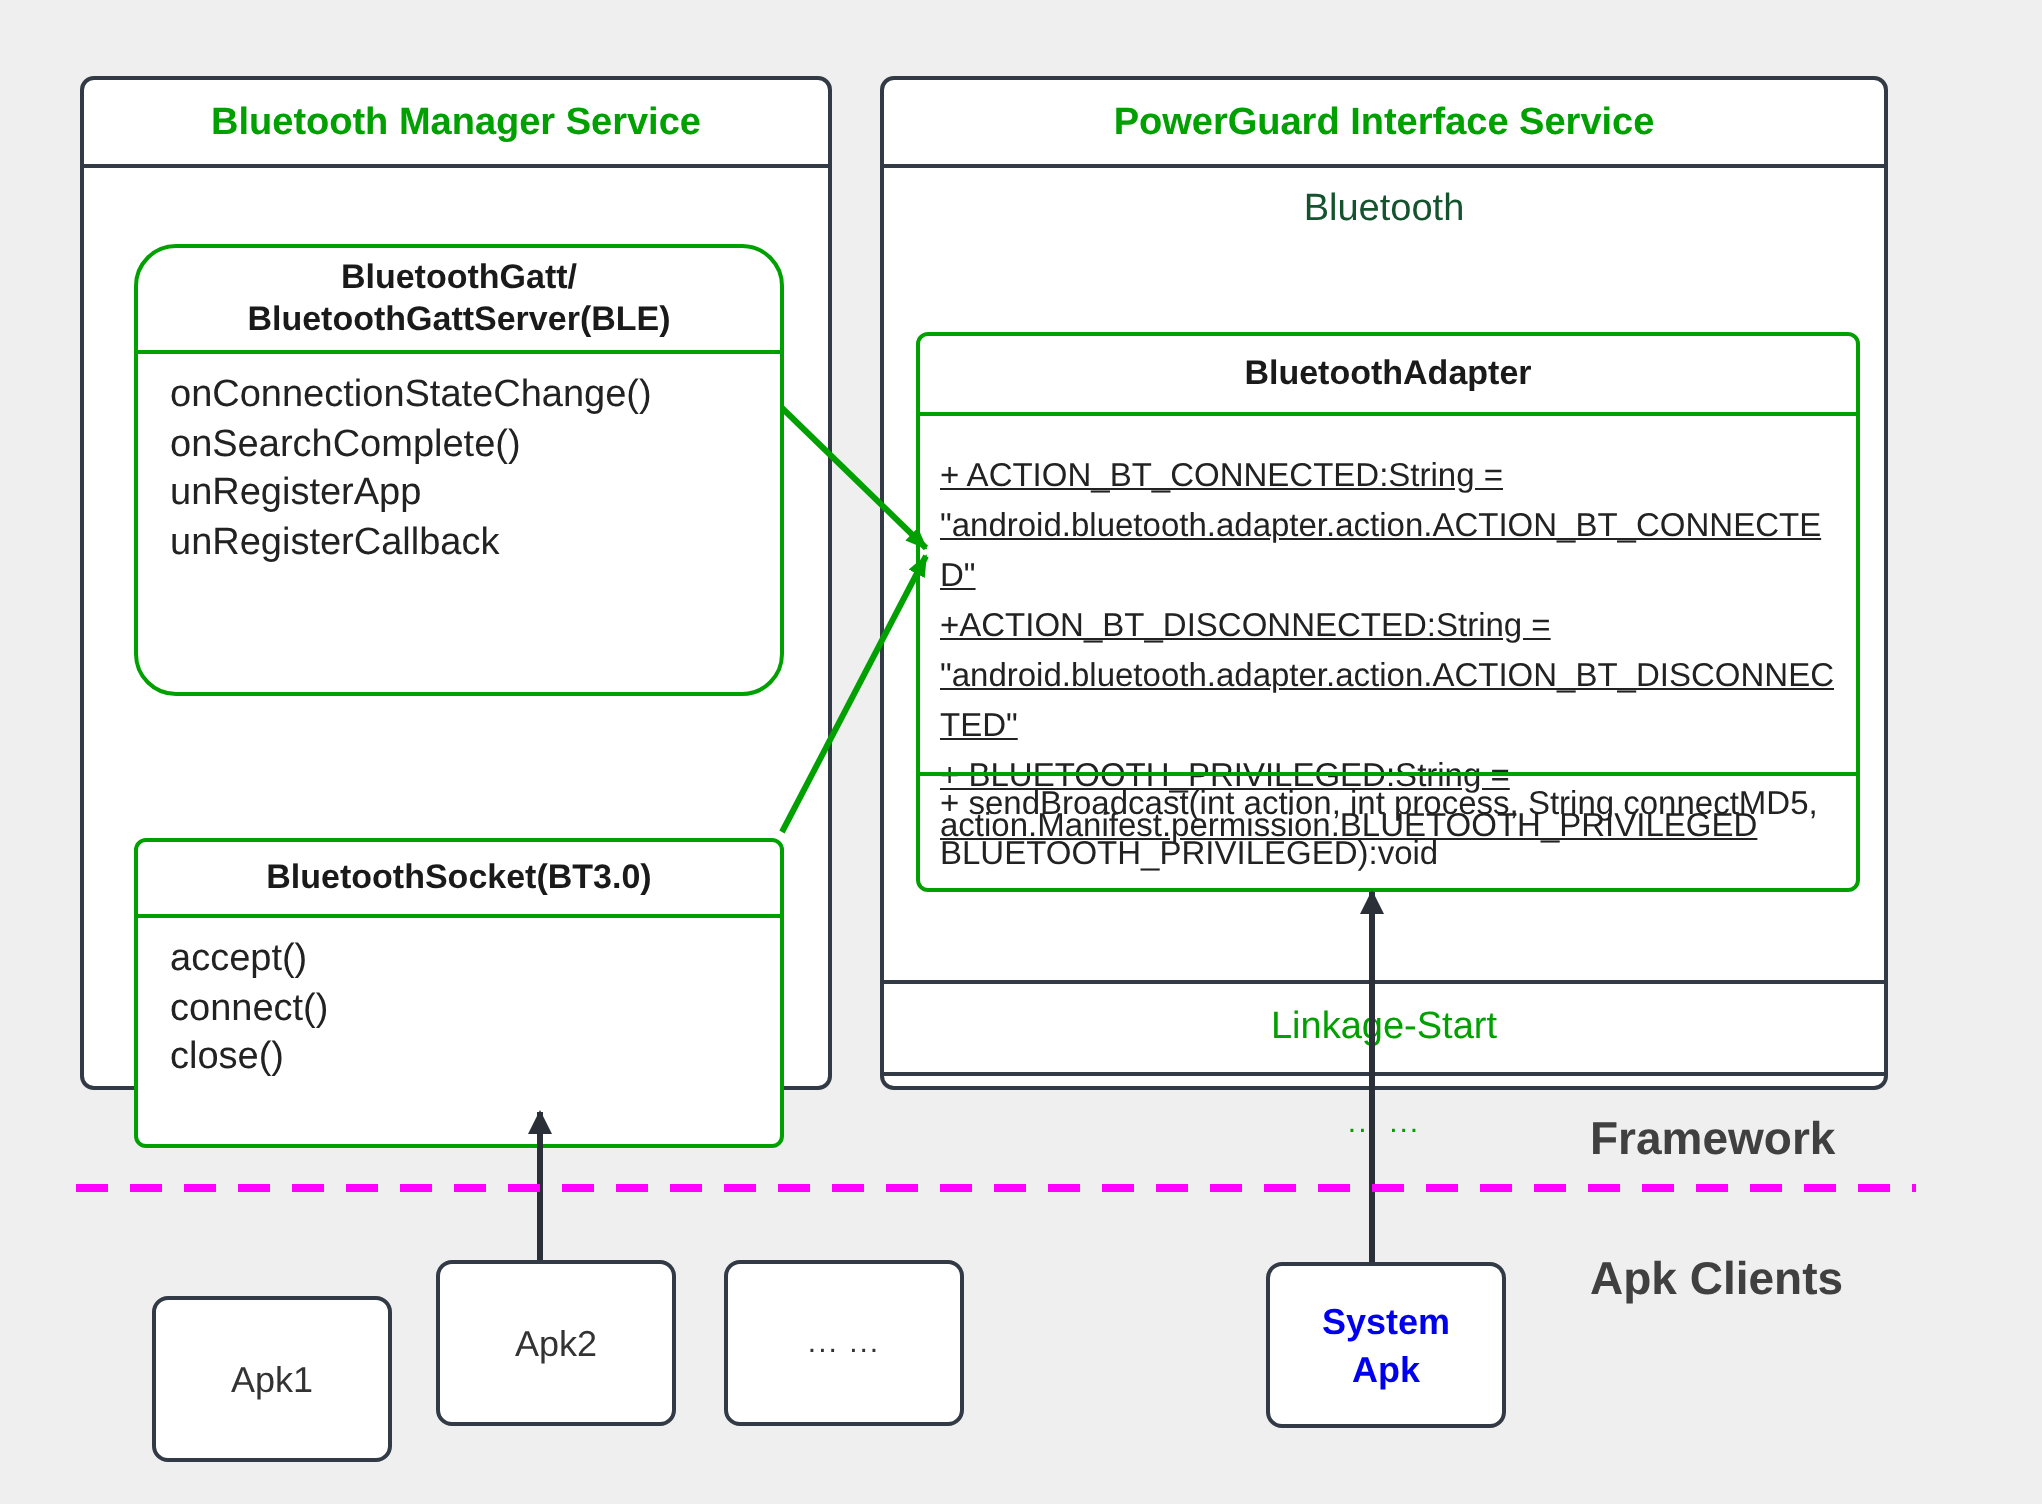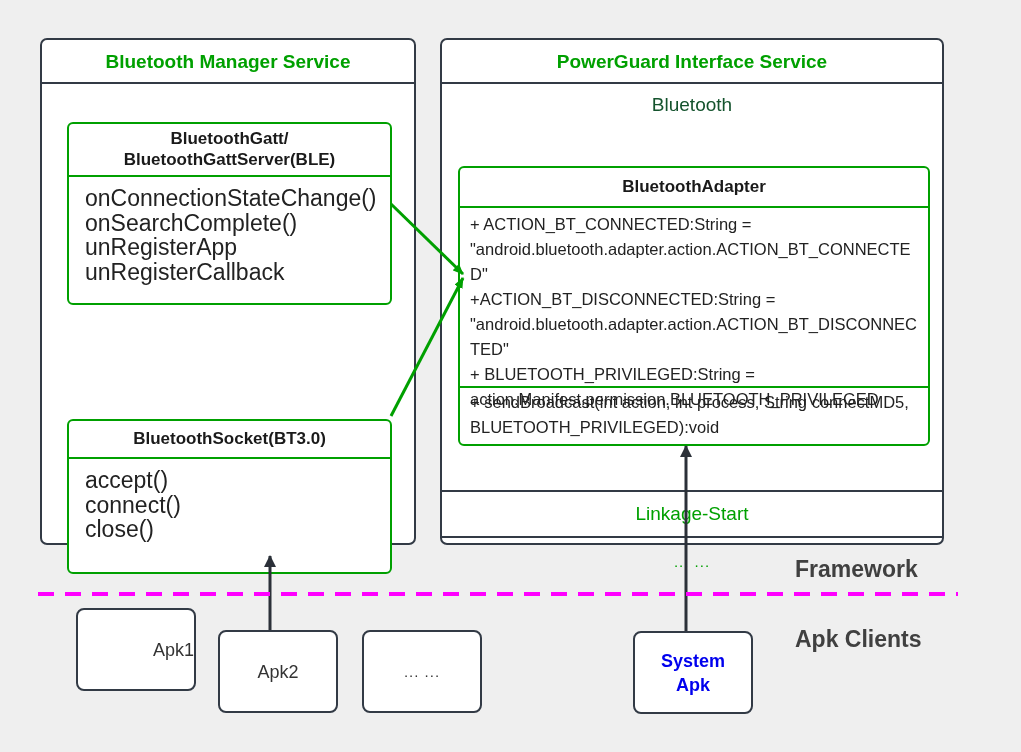--- a/index.html
+++ b/index.html
@@ -59,31 +59,32 @@
     text-align: center;
     font-weight: bold;
     font-size: 17px;
     color: #1a1a1a;
     border-bottom: 2.5px solid #00a000;
     box-sizing: border-box;
     padding: 4px 2px 5px 2px;
     line-height: 21px;
   }
   .uml-members {
-    font-size: 23px;
+    font-size: 19px;
     color: #222222;
     line-height: 24.5px;
     padding: 9px 16px 6px 16px;
     box-sizing: border-box;
   }
   .uml-members.tight {
-    padding: 4px 6px 2px 10px;
+    padding: 18px 6px 2px 10px;
     line-height: 25px;
     font-size: 16.5px;
     word-break: break-word;
+    text-decoration: underline;
   }
   .uml-methods {
     font-size: 16.5px;
     color: #222222;
     line-height: 25px;
     padding: 2px 6px 2px 10px;
     box-sizing: border-box;
     border-top: 2.5px solid #00a000;
     word-break: break-word;
   }
@@ -148,21 +149,21 @@
 </style>
 </head>
 <body>
 
 <div id="canvas">
 
   <div class="abs service-panel" style="left:40px; top:38px; width:376px; height:507px;">
     <div class="service-title">Bluetooth Manager Service</div>
     <div class="panel-body" style="height:460px;">
 
-      <div class="abs uml-box" style="left:25px; top:38px; width:325px; height:183px;">
+      <div class="abs uml-box" style="left:25px; top:38px; width:325px; height:226px;border-radius:21px;">
         <div class="uml-title">
           <div>BluetoothGatt/</div>
           <div>BluetoothGattServer(BLE)</div>
         </div>
         <div class="uml-members">
           <div>onConnectionStateChange()</div>
           <div>onSearchComplete()</div>
           <div>unRegisterApp</div>
           <div>unRegisterCallback</div>
         </div>
@@ -207,21 +208,21 @@
         <span>... ...</span>
       </div>
 
     </div>
   </div>
 
   <div class="abs zone-label" style="left:795px; top:556px;">Framework</div>
 
   <div class="abs zone-label" style="left:795px; top:626px;">Apk Clients</div>
 
-  <div class="abs apk-box" style="left:76px; top:608px; width:120px; height:83px;justify-content:flex-end;">
+  <div class="abs apk-box" style="left:76px; top:648px; width:120px; height:83px;">
     <span>Apk1</span>
   </div>
 
   <div class="abs apk-box" style="left:218px; top:630px; width:120px; height:83px;">
     <span>Apk2</span>
   </div>
 
   <div class="abs apk-box" style="left:362px; top:630px; width:120px; height:83px; font-size:15px; letter-spacing:1px;">
     <span>... ...</span>
   </div>

